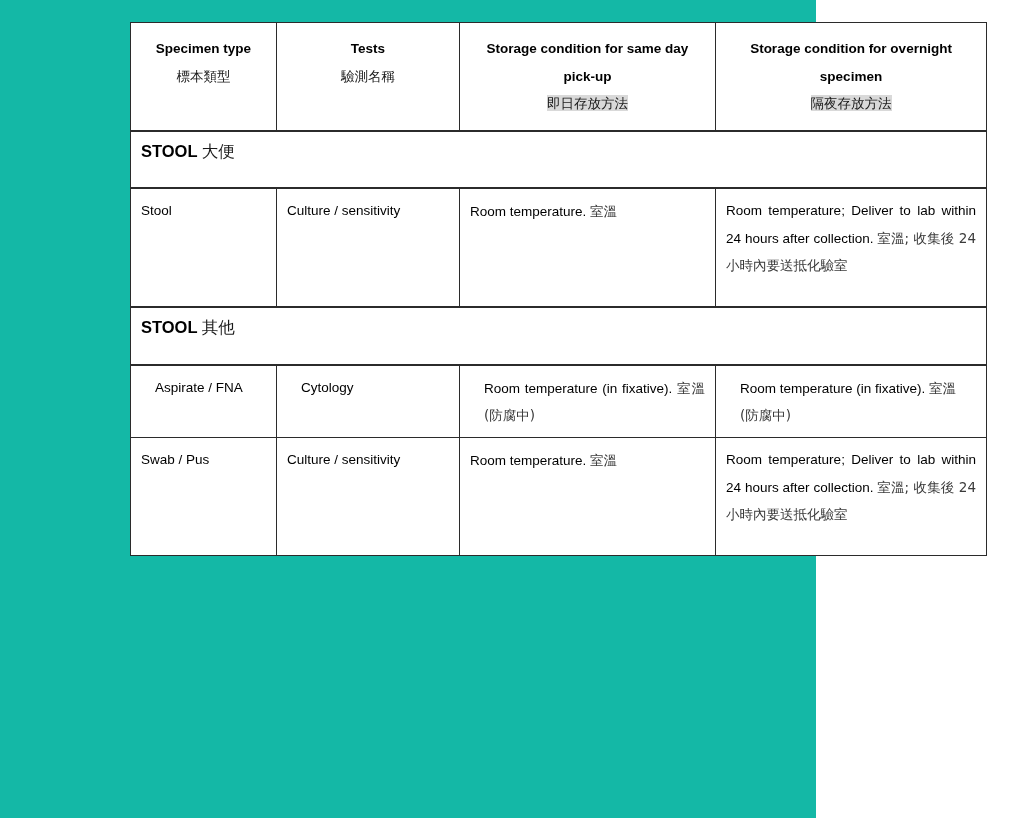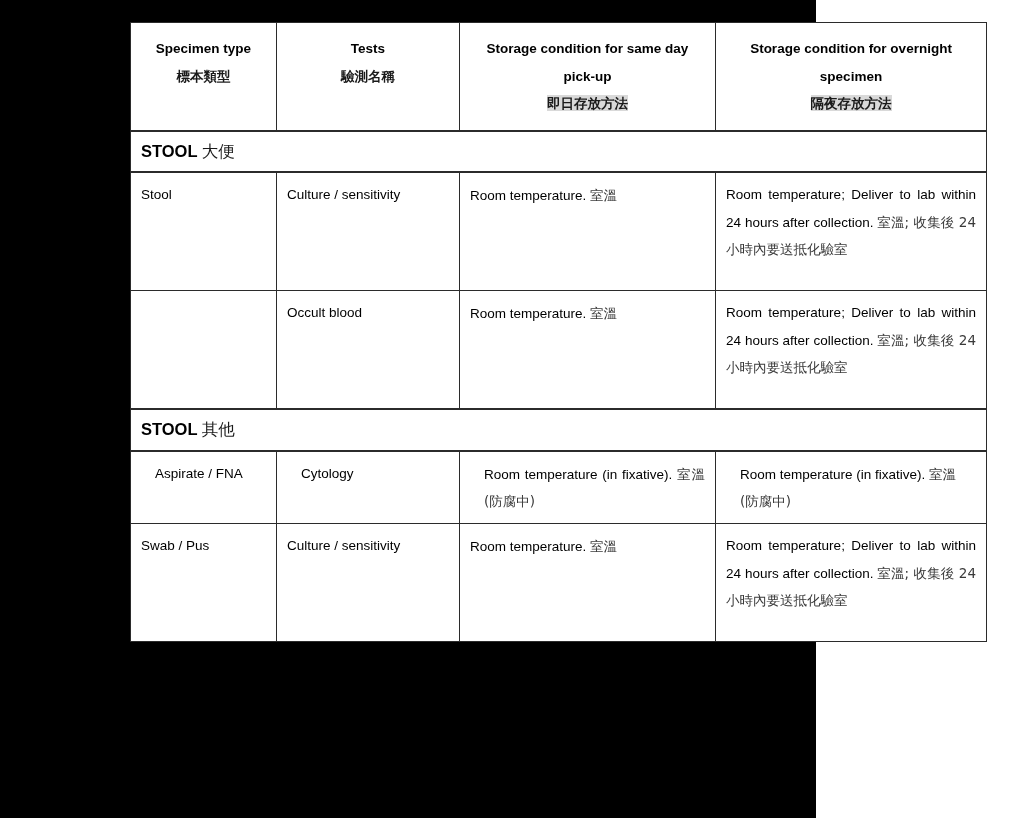--- a/index.html
+++ b/index.html
@@ -12,21 +12,21 @@
     height: 818px;
     font-family: "Liberation Sans", "DejaVu Sans", sans-serif;
     color: #000000;
     overflow: hidden;
   }
 
   .page {
     position: relative;
     width: 816px;
     height: 818px;
-    background: #000000;
+    background: #14b8a6;
   }
 
   table.spec-table {
     position: absolute;
     left: 130px;
     top: 22px;
     width: 856px;
     border-collapse: collapse;
     table-layout: fixed;
     font-size: 13.5px;
@@ -48,42 +48,42 @@
 
   
   tr.header-row td {
     text-align: center;
     font-weight: bold;
     padding-top: 12px;
     padding-bottom: 12px;
     line-height: 2.05;
   }
   tr.header-row td .zh-head {
-    font-weight: bold;
+    font-weight: normal;
   }
 
   .hl {
     background: #d9d9d9;
   }
 
   
   .zh {
     font-family: "DejaVu Sans", "Liberation Sans", sans-serif;
     color: #3a3a3a;
   }
   .zh-head {
     font-family: "DejaVu Sans", "Liberation Sans", sans-serif;
     color: #1a1a1a;
   }
 
   
   tr.section-row td {
     font-weight: bold;
     font-size: 16.5px;
-    padding: 6px 10px 6px 10px;
+    padding: 6px 10px 22px 10px;
     line-height: 1.6;
     border-top: 2.5px solid #2b2b2b;
     border-bottom: 2.5px solid #2b2b2b;
     border-left: 1px solid #2b2b2b;
     border-right: 1px solid #2b2b2b;
     text-align: left;
   }
   tr.section-row td .zh-head {
     font-weight: normal;
     font-size: 16.5px;
@@ -159,32 +159,20 @@
         <td class="left">
           <span>Room temperature.</span>
           <span class="zh">室溫</span>
         </td>
         <td class="just">
           <span>Room temperature; Deliver to lab within 24 hours after collection.</span>
           <span class="zh">室溫; 收集後 24 小時內要送抵化驗室</span>
         </td>
       </tr>
 
-      <tr class="tall">
-        <td class="left"></td>
-        <td class="left">Occult blood</td>
-        <td class="left">
-          <span>Room temperature.</span>
-          <span class="zh">室溫</span>
-        </td>
-        <td class="just">
-          <span>Room temperature; Deliver to lab within 24 hours after collection.</span>
-          <span class="zh">室溫; 收集後 24 小時內要送抵化驗室</span>
-        </td>
-      </tr>
 
 
       <tr class="section-row">
         <td colspan="4">
           <span>STOOL</span>
           <span class="zh-head">其他</span>
         </td>
       </tr>
 
       <tr class="two">

